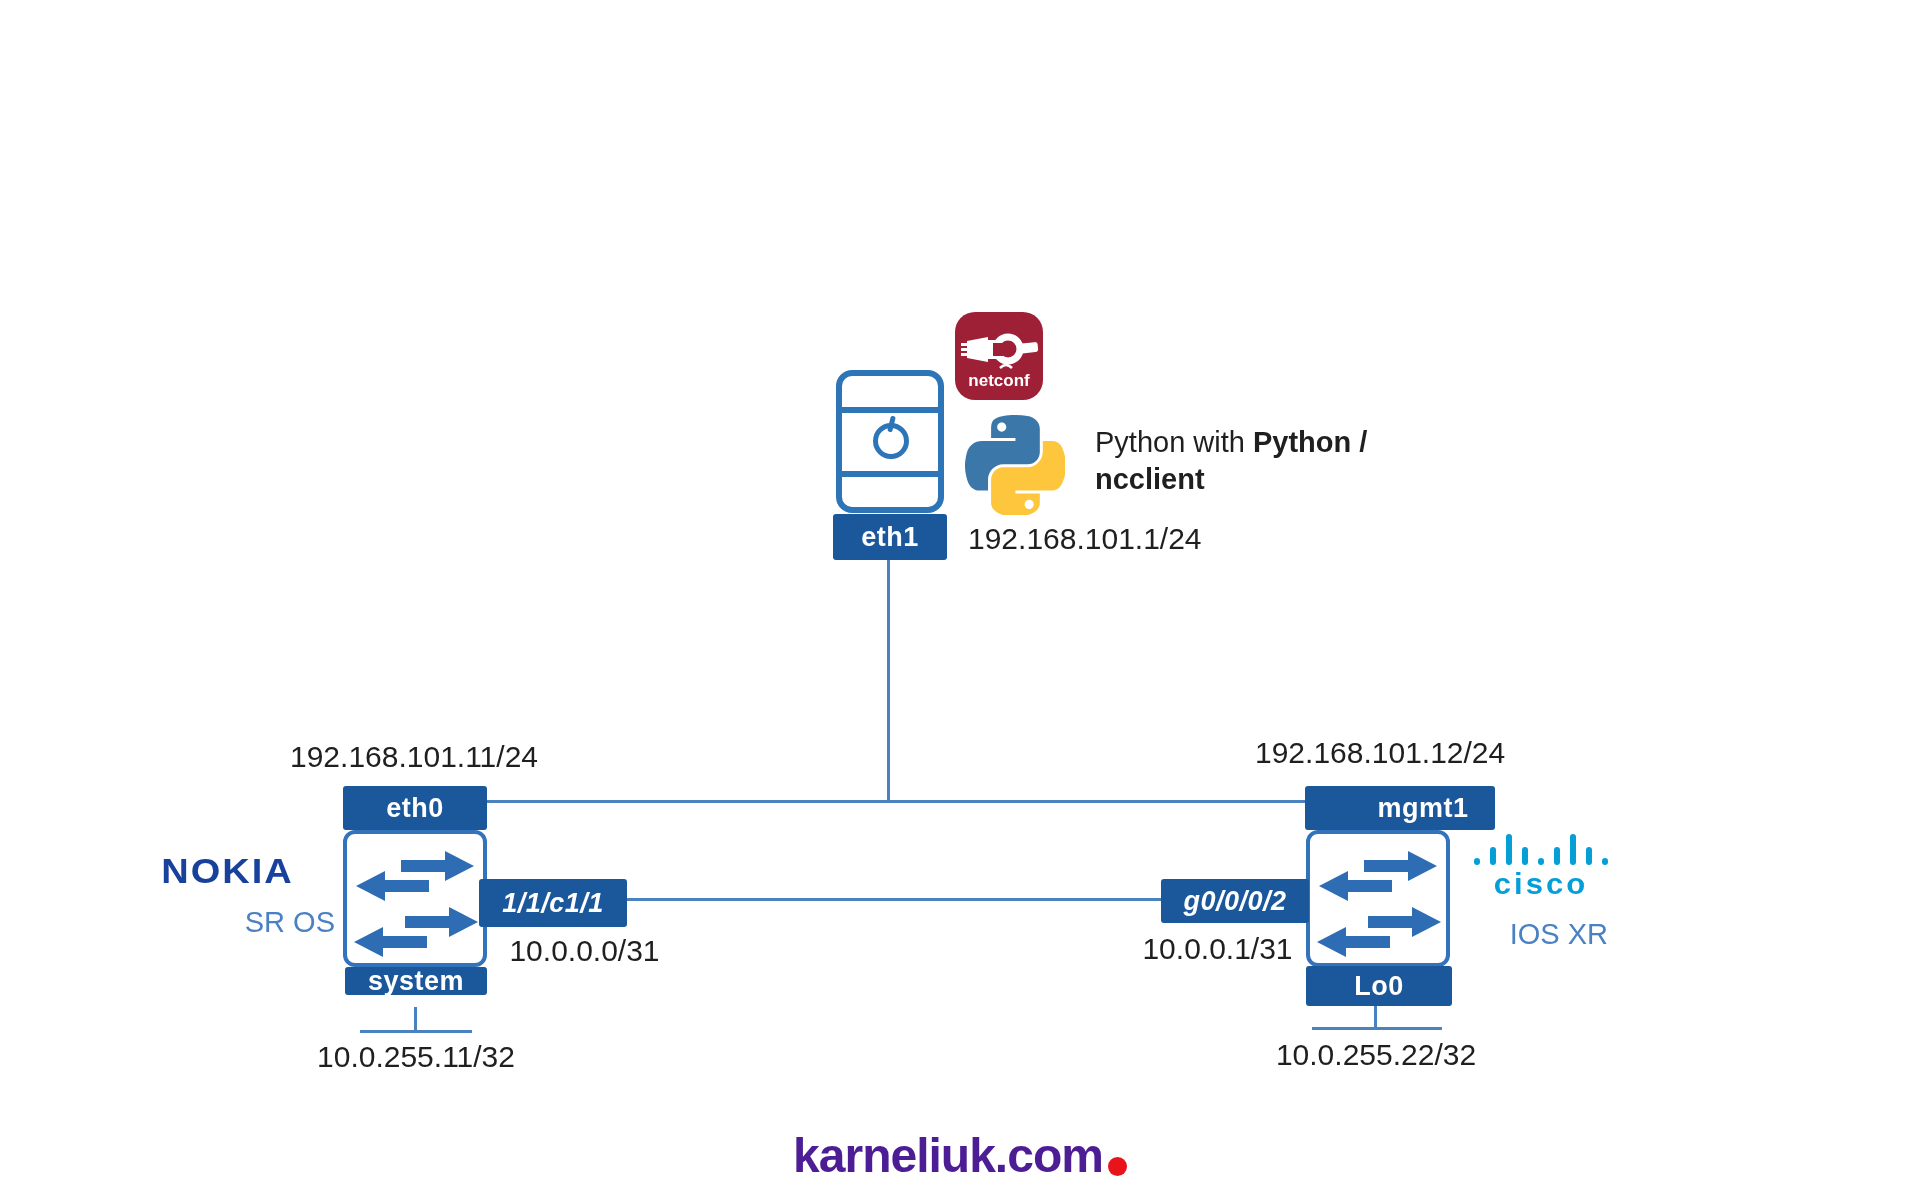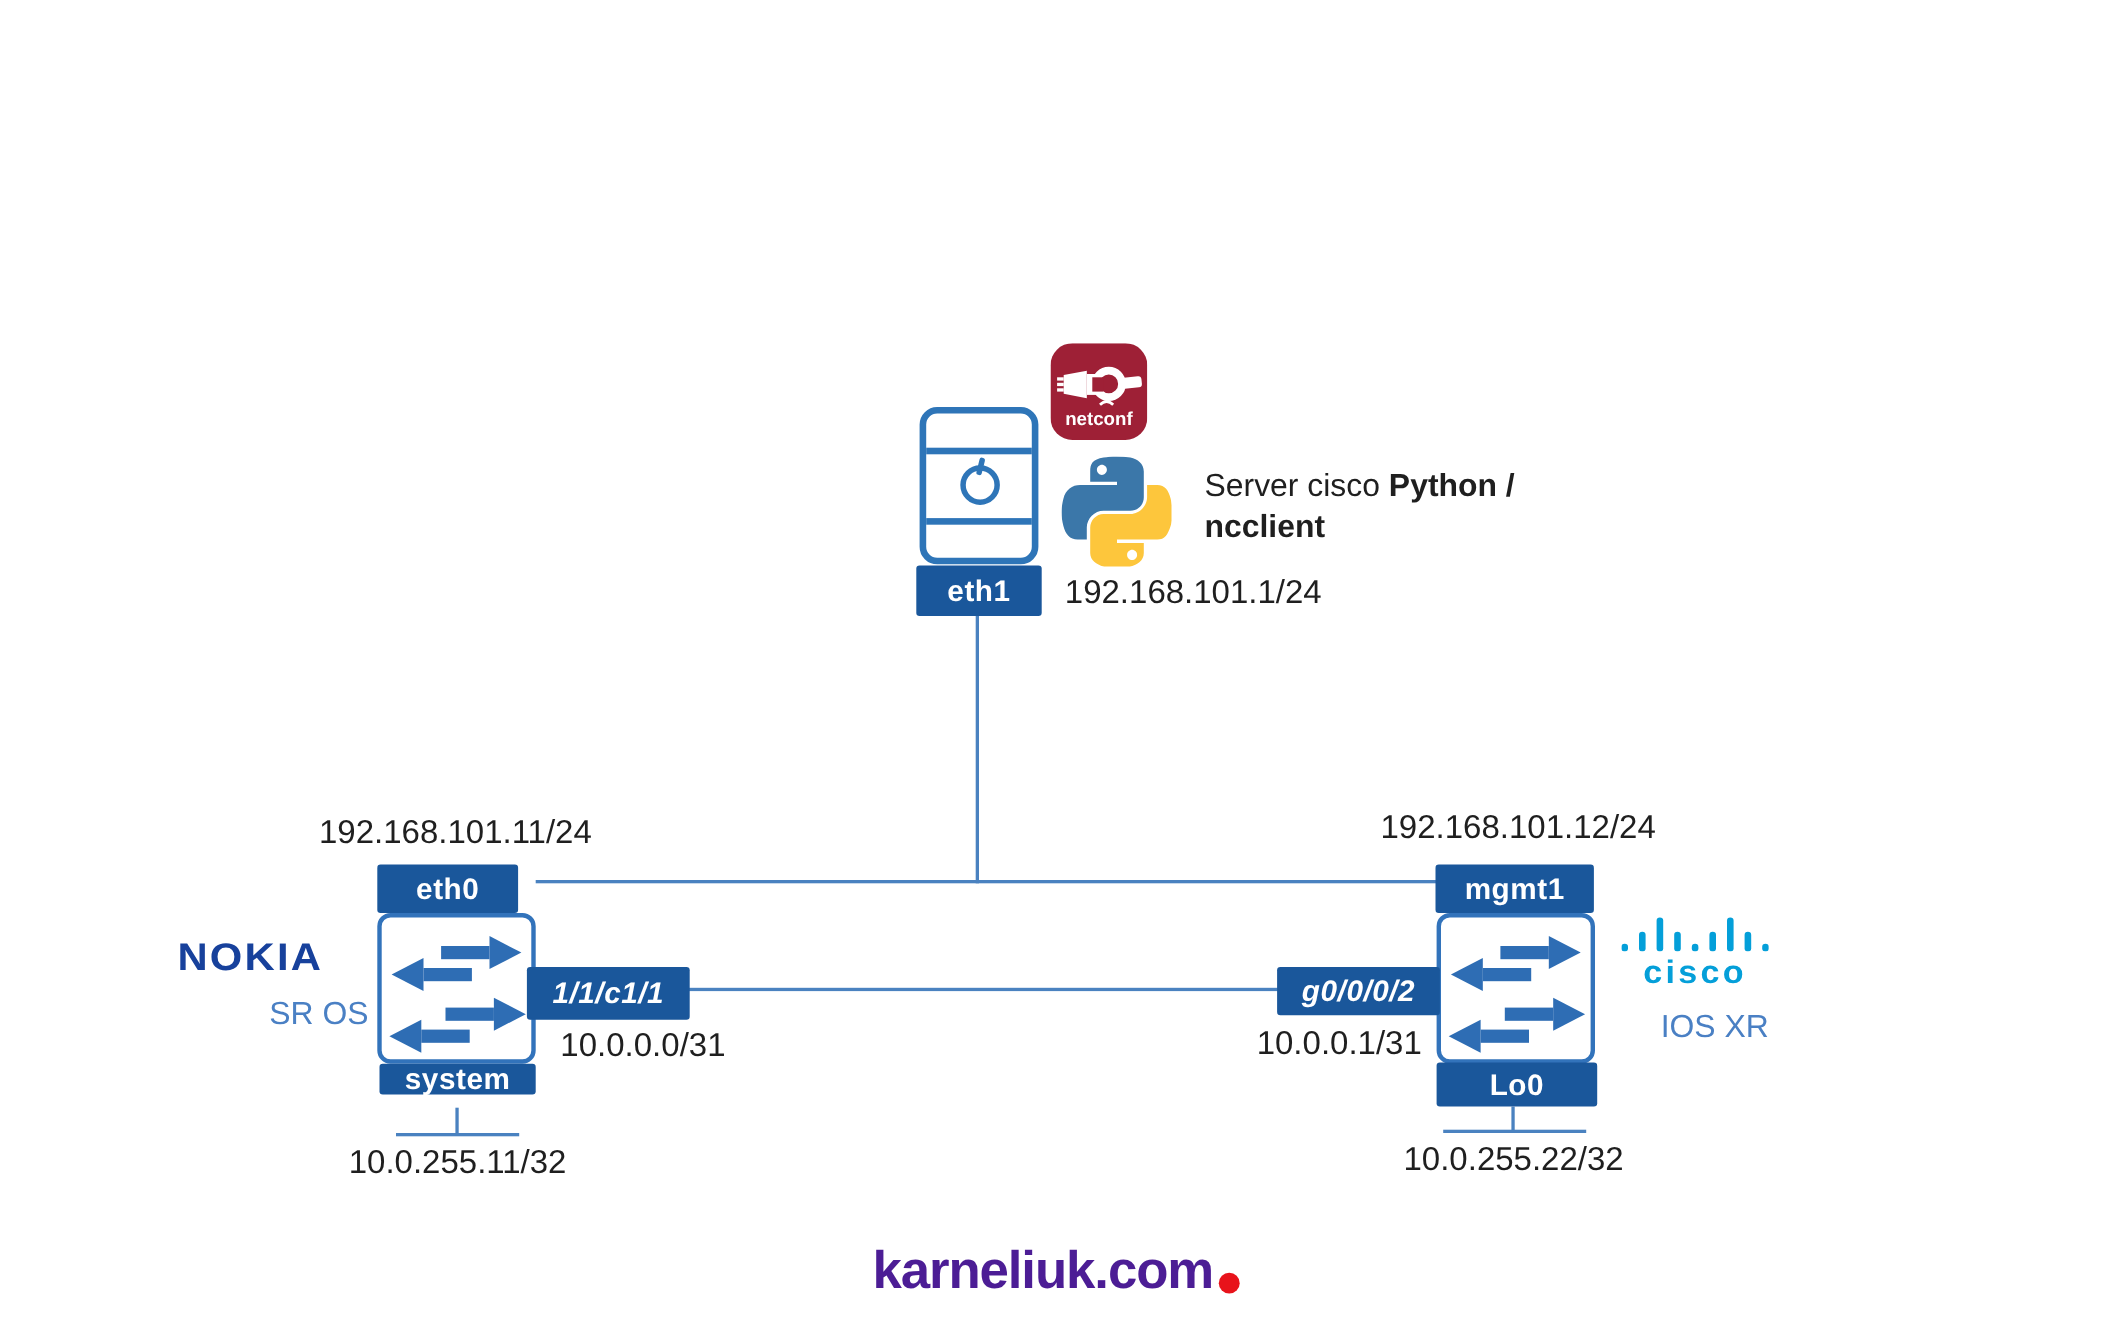--- a/index.html
+++ b/index.html
@@ -110,32 +110,32 @@
   </div>
 
   <div class="abs" style="left:965px;top:415px;z-index:5;">
     <svg width="100" height="100" viewBox="0 0 110 110">
       <path class="py-blue" d="M54.9 0c-4.6 0-9 .4-12.8 1.1-11.3 2-13.4 6.2-13.4 13.9v10.2h26.8v3.4H18.6C10.8 28.6 4 33.3 1.9 42.2c-2.5 10.2-2.6 16.6 0 27.3 1.9 7.9 6.5 13.6 14.2 13.6h9.2V71c0-8.8 7.7-16.7 16.8-16.7h26.8c7.5 0 13.4-6.1 13.4-13.6V15c0-7.3-6.1-12.7-13.4-13.9C64.3.3 59.5 0 54.9 0zM40.4 8.2c2.8 0 5 2.3 5 5.1s-2.3 5.1-5 5.1c-2.8 0-5-2.3-5-5.1s2.3-5.1 5-5.1z"></path>
       <path class="py-yellow" d="M85.6 28.6v11.9c0 9.2-7.8 17-16.7 17H42.1c-7.3 0-13.4 6.3-13.4 13.6v25.5c0 7.3 6.3 11.5 13.4 13.6 8.5 2.5 16.6 2.9 26.8 0 6.8-2 13.4-5.9 13.4-13.6v-10.2H55.5v-3.4h40.2c7.8 0 10.7-5.4 13.4-13.6 2.8-8.4 2.7-16.5 0-27.3-1.9-7.8-5.6-13.6-13.4-13.6h-10.1zM70.6 93.3c2.8 0 5 2.3 5 5.1s-2.3 5.1-5 5.1c-2.8 0-5-2.3-5-5.1s2.3-5.1 5-5.1z"></path>
     </svg>
   </div>
 
   <div class="caption" style="left:1095px;top:424px;">
-    <span>Server cisco </span><b>Python /</b><br>
+    <span>Python with </span><b>Python /</b><br>
     <b>ncclient</b>
   </div>
 
   <div class="port-label" style="left:833px;top:514px;width:114px;height:46px;">
     <span>eth1</span>
   </div>
   <div class="ip-text" style="left:968px;top:522px;text-align:right;">192.168.101.1/24</div>
 
   <div class="ip-text" style="left:290px;top:740px;width:246px;">192.168.101.11/24</div>
 
-  <div class="port-label" style="left:343px;top:786px;width:128px;height:44px;">
+  <div class="port-label" style="left:343px;top:786px;width:144px;height:44px;">
     <span>eth0</span>
   </div>
 
   <div class="router-box" style="left:343px;top:830px;">
     <svg width="136" height="129" viewBox="0 0 136 129">
       <rect class="arrow" x="54" y="26" width="44" height="12"></rect>
       <polygon class="arrow" points="98,17 127,32 98,47"></polygon>
       <polygon class="arrow" points="38,37 9,52 38,67"></polygon>
       <rect class="arrow" x="38" y="46" width="44" height="12"></rect>
       <rect class="arrow" x="58" y="82" width="44" height="12"></rect>
@@ -155,21 +155,21 @@
 
   <div class="port-label" style="left:345px;top:967px;width:142px;height:28px;">
     <span>system</span>
   </div>
   <div class="line" style="left:414px;top:1007px;width:3px;height:25px;"></div>
   <div class="line" style="left:360px;top:1030px;width:112px;height:3px;"></div>
   <div class="ip-text" style="left:306px;top:1040px;width:220px;">10.0.255.11/32</div>
 
   <div class="ip-text" style="left:1255px;top:736px;width:246px;">192.168.101.12/24</div>
 
-  <div class="port-label" style="left:1305px;top:786px;width:144px;height:44px;">
+  <div class="port-label" style="left:1305px;top:786px;width:144px;height:44px;padding-left:46px;">
     <span>mgmt1</span>
   </div>
 
   <div class="router-box" style="left:1306px;top:830px;">
     <svg width="136" height="129" viewBox="0 0 136 129">
       <rect class="arrow" x="54" y="26" width="44" height="12"></rect>
       <polygon class="arrow" points="98,17 127,32 98,47"></polygon>
       <polygon class="arrow" points="38,37 9,52 38,67"></polygon>
       <rect class="arrow" x="38" y="46" width="44" height="12"></rect>
       <rect class="arrow" x="58" y="82" width="44" height="12"></rect>

